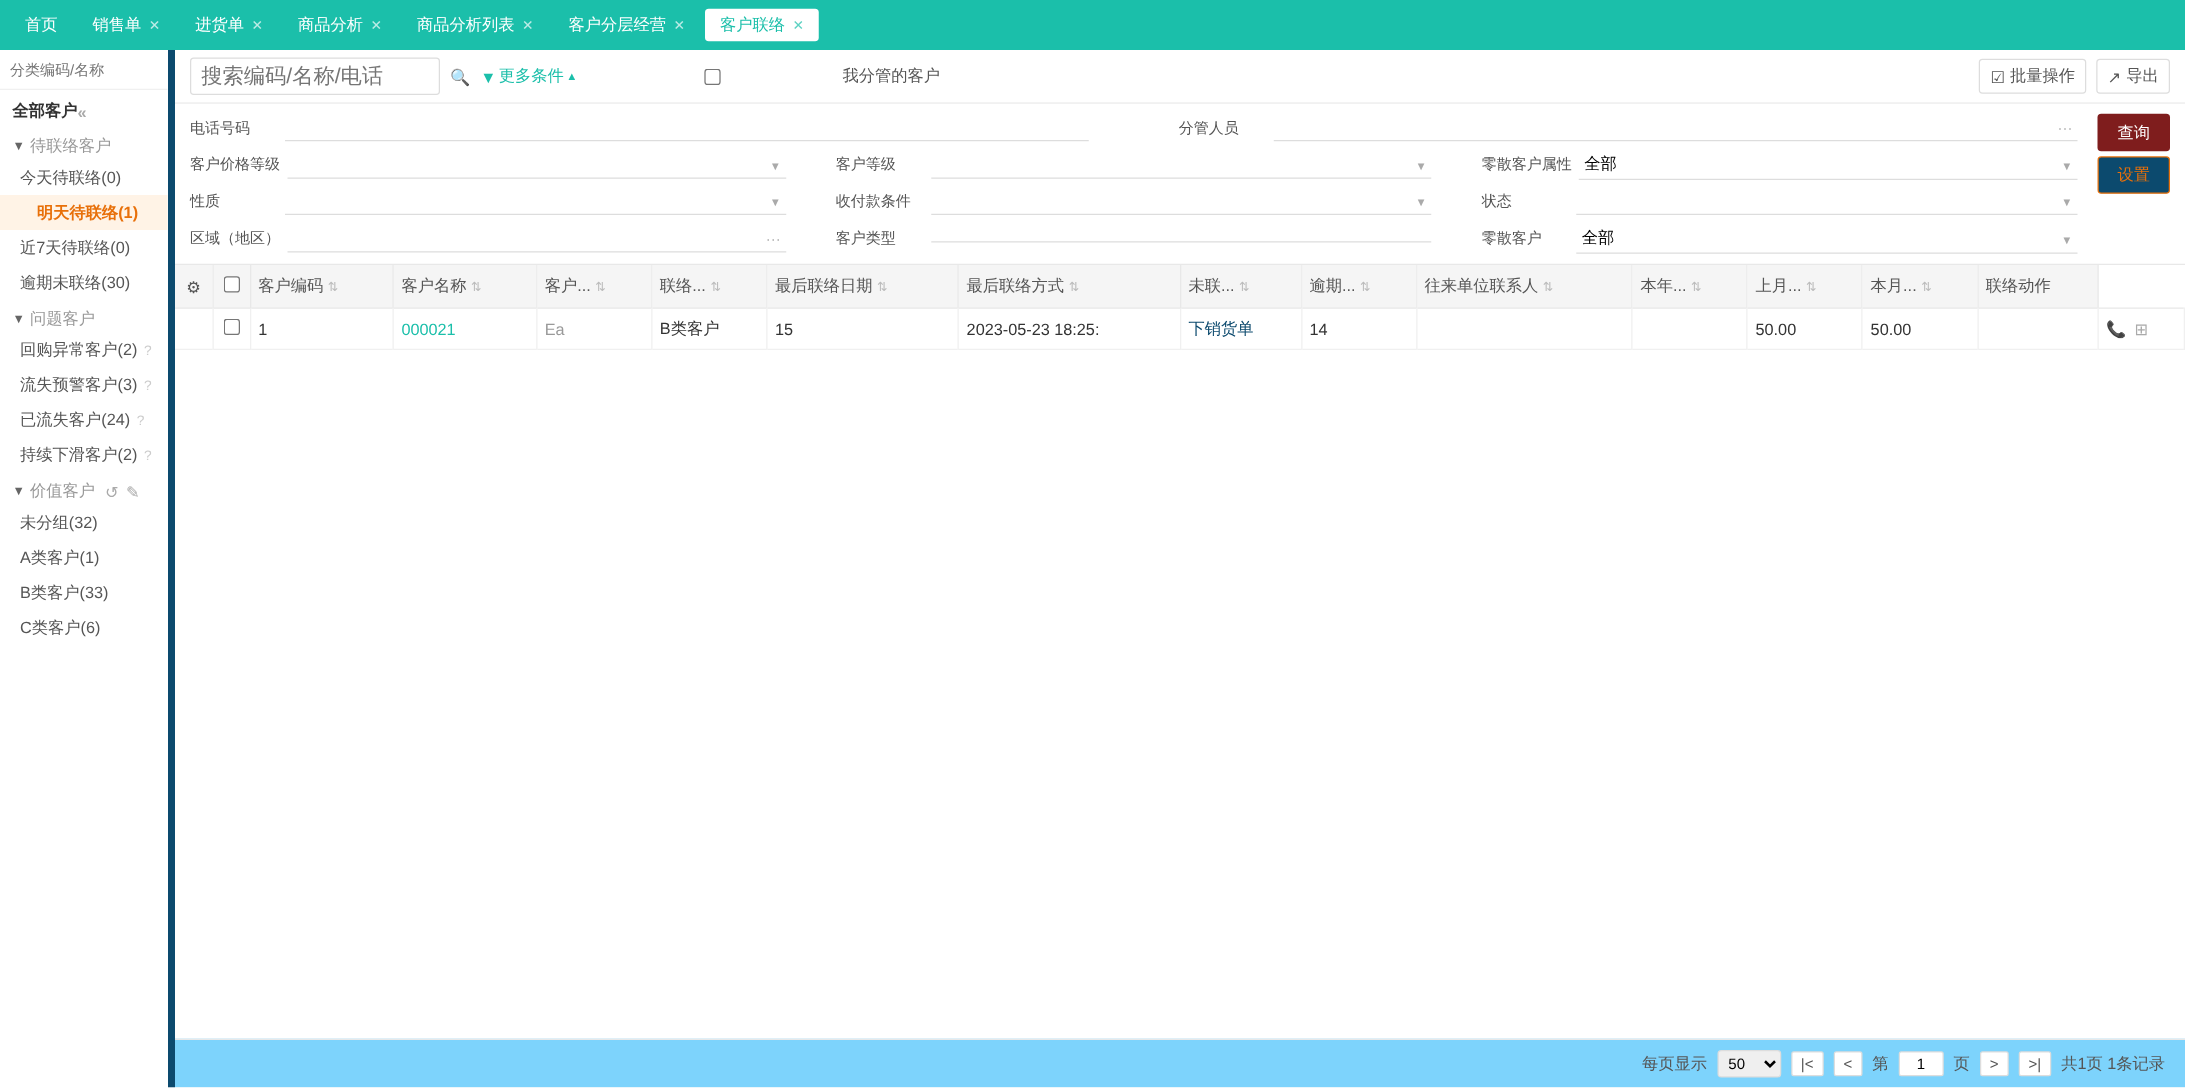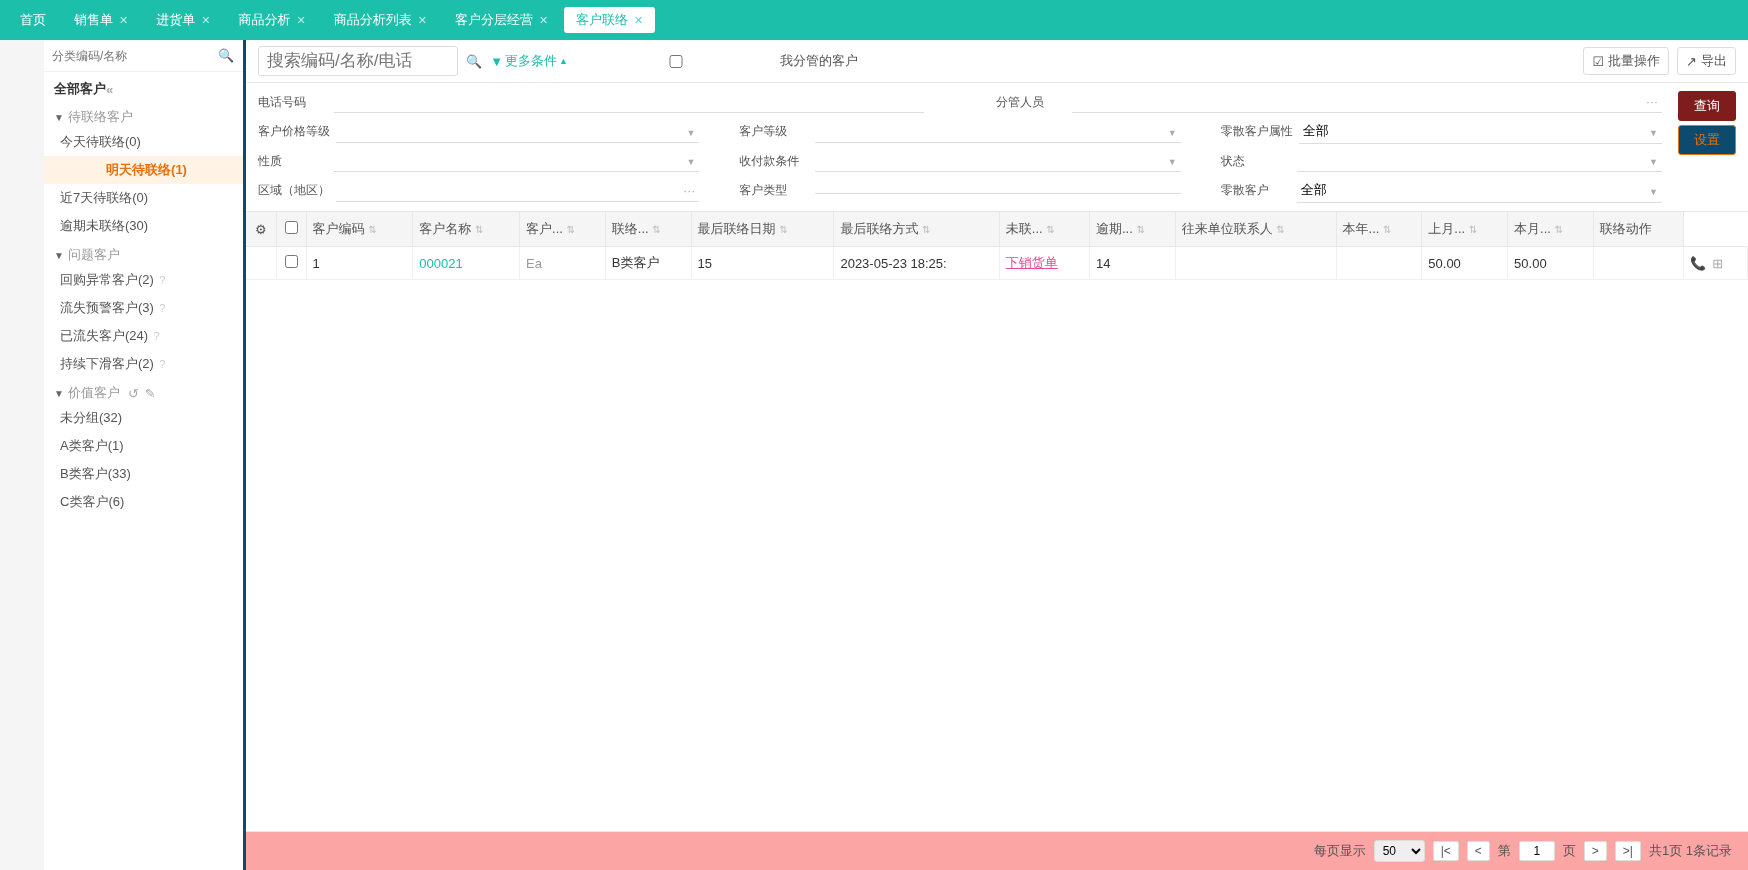--- a/index.html
+++ b/index.html
@@ -29,26 +29,25 @@
     .nav-close { font-size: 11px; margin-left: 2px; opacity: 0.7; }
 
     
     .main-container {
       display: flex;
       height: calc(100vh - 40px);
     }
 
     
     .sidebar {
-      width: 202px;
+      width: 140px;
       background: #fff;
-      border-right: 3px solid #0c4a6e;
+      border-right: 6px solid #0c4a6e;
       overflow-y: auto;
       flex-shrink: 0;
-      margin-left: 44px;
     }
     .sidebar-search {
       padding: 8px;
       display: flex;
       align-items: center;
       gap: 4px;
       border-bottom: 1px solid #f0f0f0;
     }
     .sidebar-search input {
       flex: 1;
@@ -239,26 +238,26 @@
     thead th .sort-icon { color: #bbb; font-size: 10px; }
     tbody tr {
       border-bottom: 1px solid #f0f0f0;
     }
     tbody td {
       padding: 7px 6px;
       color: #333;
       border-right: 1px solid #f0f0f0;
       white-space: nowrap;
     }
-    .link-text { color: #ec4899; text-decoration: underline; cursor: pointer; }
+    .link-text { color: #0c4a6e; cursor: pointer; }
     .action-icons { display: flex; gap: 6px; color: #aaa; cursor: pointer; }
 
     
     .pagination {
-      background: #fca5a5;
+      background: #7dd3fc;
       border-top: 1px solid #e8e8e8;
       padding: 8px 16px;
       display: flex;
       align-items: center;
       justify-content: flex-end;
       gap: 8px;
       font-size: 12px;
       color: #555;
     }
     .pagination select {

